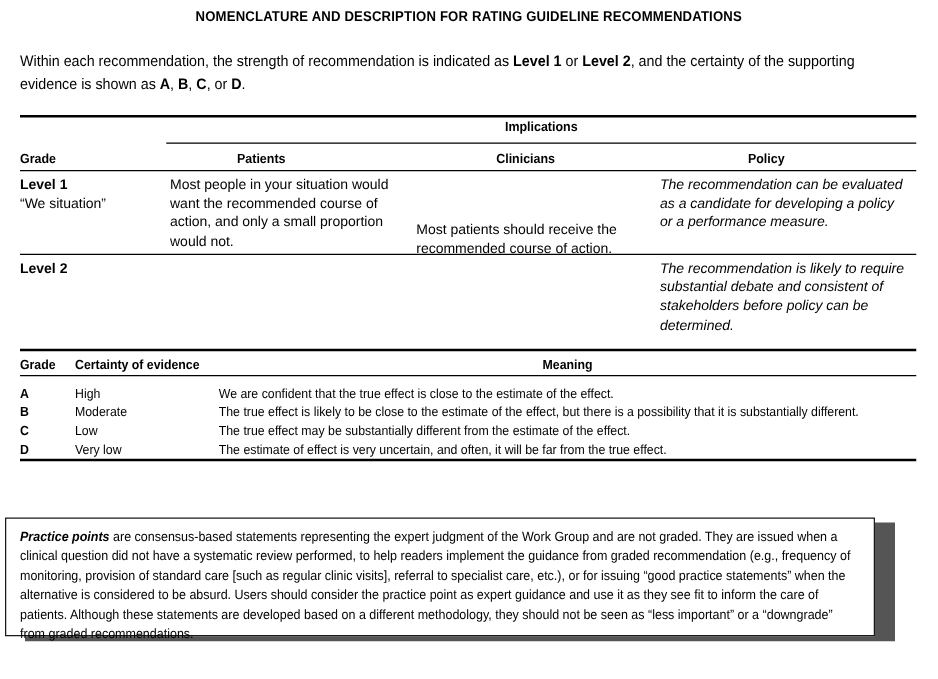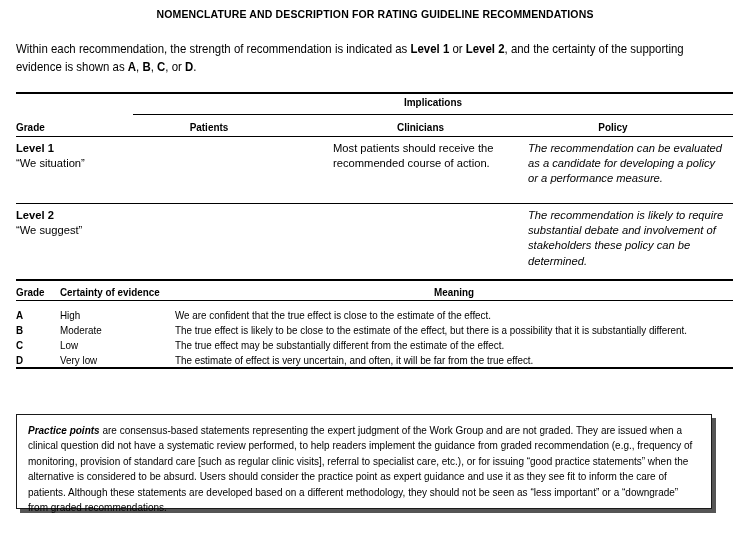--- a/index.html
+++ b/index.html
@@ -88,21 +88,21 @@
     position: absolute;
     font-size: 11.2px;
     line-height: 15.2px;
     font-family: "Liberation Sans", sans-serif;
   }
   .cell-grade { left: 16px; width: 115px; }
   .cell-grade .lvl { font-weight: bold; display: block; }
   .cell-grade .quo { display: block; }
 
   .col-patients   { left: 136px; width: 190px; }
-  .col-clinicians { left: 333px; width: 192px; }
+  .col-clinicians { left: 333px; width: 192px; margin-top: 36px; }
   .col-policy     { left: 528px; width: 198px; font-style: italic; }
 
   .row1 { top: 141px; }
   .row2 { top: 208px; }
 
   
   .t2-th {
     position: absolute;
     font-size: 10.6px;
     font-weight: bold;
@@ -129,21 +129,21 @@
   .pp-shadow {
     position: absolute;
     left: 20px;
     top: 418px;
     width: 696px;
     height: 95px;
     background: #555555;
   }
   .pp-box {
     position: absolute;
-    left: 16px;
+    left: 4px;
     top: 414px;
     width: 696px;
     height: 95px;
     box-sizing: border-box;
     border: 1.6px solid #1a1a1a;
     background: #ffffff;
     padding: 8px 11px 6px 11px;
   }
   .pp-text {
     font-size: 10.7px;
@@ -176,28 +176,28 @@
   <div class="implications-label">Implications</div>
   <div class="th th-grade">Grade</div>
   <div class="th th-patients">Patients</div>
   <div class="th th-clinicians">Clinicians</div>
   <div class="th th-policy">Policy</div>
 
   <div class="cell cell-grade row1">
     <span class="lvl">Level 1</span>
     <span class="quo">“We situation”</span>
   </div>
+  <div class="cell col-patients row1">Most people in your situation would want the recommended course of action, and only a small proportion would not.</div>
   <div class="cell col-clinicians row1">Most patients should receive the recommended course of action.</div>
   <div class="cell col-policy row1">The recommendation can be evaluated as a candidate for developing a policy or a performance measure.</div>
 
   <div class="cell cell-grade row2">
     <span class="lvl">Level 2</span>
-    <span class="quo">“We suggest”</span>
-  </div>
-  <div class="cell col-policy row2">The recommendation is likely to require substantial debate and involvement of stakeholders these policy can be determined.</div>
+  </div>
+  <div class="cell col-policy row2">The recommendation is likely to require substantial debate and consistent of stakeholders before policy can be determined.</div>
 
   <div class="rule rule-thin" style="left:16px; top:300px; width:717px;"></div>
   <div class="rule rule-thick" style="left:16px; top:367px; width:717px;"></div>
 
   <div class="t2-th t2-th-grade">Grade</div>
   <div class="t2-th t2-th-certainty">Certainty of evidence</div>
   <div class="t2-th t2-th-meaning">Meaning</div>
 
   <div class="t2-row" style="top:309px;">
     <span class="g">A</span>

